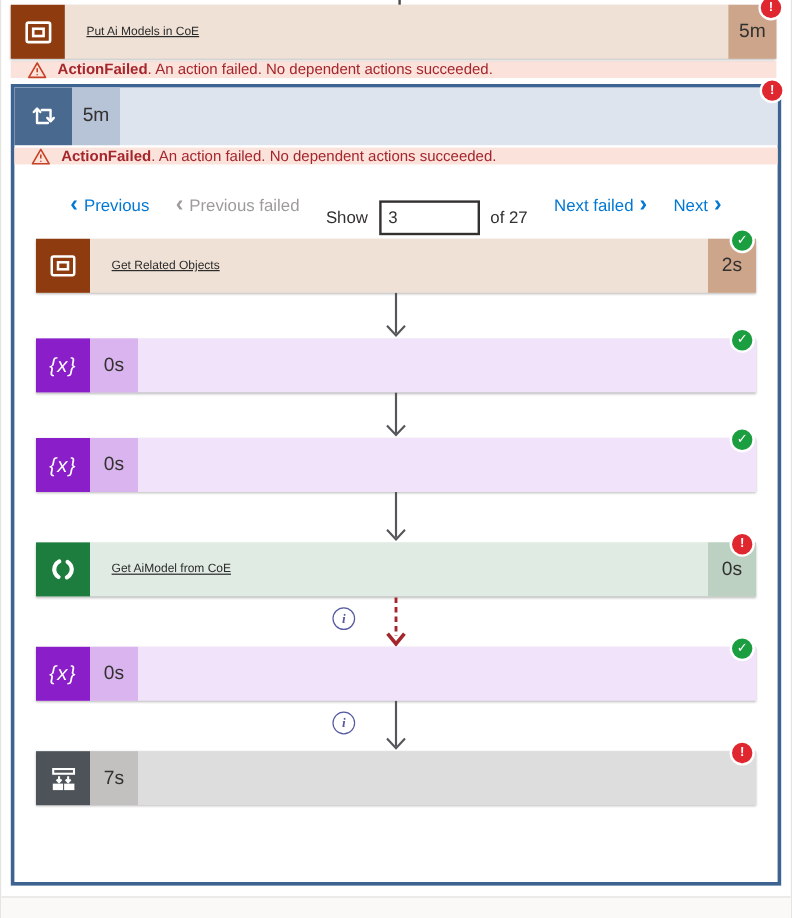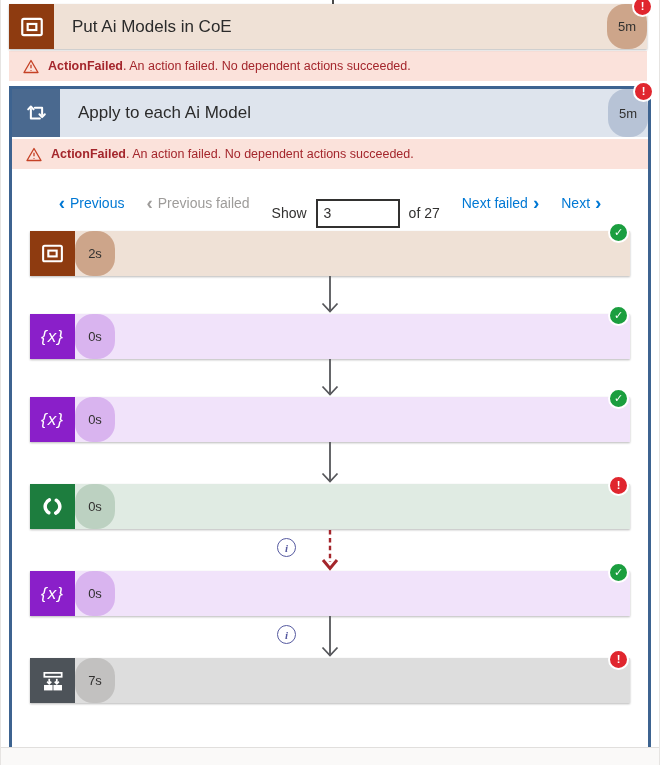--- a/index.html
+++ b/index.html
@@ -5,44 +5,44 @@
   html,body{margin:0;padding:0;background:#fff;}
   body{font-family:"Liberation Sans","DejaVu Sans",sans-serif;color:#323130;}
   .canvas{position:relative;width:660px;height:765px;background:#fff;overflow:hidden;
           border-left:1px solid #E6E4E2;border-right:1px solid #E6E4E2;box-sizing:border-box;}
   .top-stub{position:absolute;left:331px;top:0;width:2px;height:4px;background:#4a4a4a;}
 
   
   .card{position:relative;display:flex;align-items:stretch;height:45px;
         box-shadow:0 1px 2px rgba(0,0,0,.28);}
   .card .icon-box{width:45px;display:flex;align-items:center;justify-content:center;flex:0 0 45px;}
-  .card .title{flex:1;display:flex;align-items:center;padding-left:18px;font-size:17px;color:#2b2b2b;}
+  .card .title{flex:1;display:flex;align-items:center;padding-left:18px;font-size:10px;color:#2b2b2b;text-decoration:underline;}
   .card .duration{width:40px;flex:0 0 40px;display:flex;align-items:center;justify-content:center;
-                  font-size:13px;color:#323130;border-radius:18px;}
+                  font-size:16px;color:#323130;}
   .card svg{display:block;}
 
   .t-tan  .icon-box{background:#8E3B10;} .t-tan{background:#EFE1D6;}  .t-tan  .duration{background:#CDA58A;}
   .t-blue .icon-box{background:#4A698F;} .t-blue{background:#DEE4ED;} .t-blue .duration{background:#B7C3D6;}
   .t-purple .icon-box{background:#8A1FC9;} .t-purple{background:#F1E3FA;} .t-purple .duration{background:#D9B4EF;}
   .t-green .icon-box{background:#1D7D3E;} .t-green{background:#E0EBE3;} .t-green .duration{background:#BCD1C1;}
   .t-gray .icon-box{background:#4D5359;} .t-gray{background:#DDDDDD;} .t-gray .duration{background:#C2C1C0;}
 
   .vx{color:#fff;font-size:17px;font-style:italic;letter-spacing:1px;}
 
   
   .badge{position:absolute;width:17px;height:17px;border-radius:50%;border:2px solid #fff;
          display:flex;align-items:center;justify-content:center;color:#fff;
          font-size:11px;font-weight:bold;line-height:1;z-index:5;}
   .badge.ok{background:#1B9E3F;}
   .badge.fail{background:#E0262E;}
   .badge.inner{top:-9px;right:1px;}
   .badge.corner{top:-8px;right:-6px;}
 
   
-  .error-banner{display:flex;align-items:center;gap:9px;height:30px;background:#FBE2DB;
+  .error-banner{display:flex;align-items:center;gap:9px;height:14px;background:#FBE2DB;
                 padding-left:14px;font-size:12.5px;color:#A4262C;}
   .error-banner b{font-weight:bold;}
   .error-banner .msg{white-space:pre;}
 
   
   .top-card{margin:4px 12px 0 8px;}
   .top-error{margin:2px 12px 0 8px;}
 
   
   .scope{position:relative;margin:5px 8px 0 8px;height:668px;box-sizing:border-box;
@@ -105,21 +105,20 @@
 
     <div class="card t-blue scope-header">
       <div class="icon-box">
         <svg width="27" height="27" viewBox="0 0 24 24" fill="none" stroke="#fff" stroke-width="1.8" stroke-linecap="round" stroke-linejoin="round">
           <path d="M7 8 V16.5 H15"></path>
           <polyline points="4.6,8.3 7,5.8 9.4,8.3"></polyline>
           <path d="M10.5 6.8 H17 V13"></path>
           <polyline points="14.6,12.7 17,15.2 19.4,12.7"></polyline>
         </svg>
       </div>
-      <div class="title">Apply to each Ai Model</div>
       <div class="duration">5m</div>
       <div class="badge fail corner">
           <span>!</span>
         </div>
     </div>
 
     <div class="error-banner scope-error">
       <svg width="16" height="15" viewBox="0 0 24 22" fill="none" stroke="#C54226" stroke-width="2" stroke-linejoin="round">
         <path d="M12 2 L22.5 20 H1.5 Z"></path>
         <line x1="12" y1="8.5" x2="12" y2="13.5"></line>
@@ -154,20 +153,21 @@
 
     <div class="stack">
 
       <div class="card t-tan">
         <div class="icon-box">
           <svg width="25" height="25" viewBox="0 0 24 24" fill="none" stroke="#fff" stroke-width="2">
             <rect x="3" y="4.5" width="18" height="15" rx="1.5"></rect>
             <rect x="8" y="9.2" width="8" height="5.6"></rect>
           </svg>
         </div>
+        <div class="title">Get Related Objects</div>
         <div class="duration">2s</div>
         <div class="badge ok inner">
             <span>✓</span>
           </div>
       </div>
 
       <div class="connector">
         <svg width="24" height="38" viewBox="0 0 24 38" fill="none" stroke="#55565A" stroke-width="1.8">
           <line x1="12" y1="0" x2="12" y2="34"></line>
           <polyline points="4.5,27.5 12,35.5 19.5,27.5"></polyline>
@@ -207,20 +207,21 @@
           <polyline points="4.5,31.5 12,39.5 19.5,31.5"></polyline>
         </svg>
       </div>
 
       <div class="card t-green">
         <div class="icon-box">
           <svg width="27" height="27" viewBox="0 0 24 24" fill="none">
             <circle cx="12" cy="12" r="6.5" stroke="#fff" stroke-width="3.1" stroke-dasharray="14 6.4" stroke-dashoffset="4" stroke-linecap="round" transform="rotate(-25 12 12)"></circle>
           </svg>
         </div>
+        <div class="title">Get AiModel from CoE</div>
         <div class="duration">0s</div>
         <div class="badge fail inner">
             <span>!</span>
           </div>
       </div>
 
       <div class="connector">
         <span class="info-badge">
             <span>i</span>
           </span>

